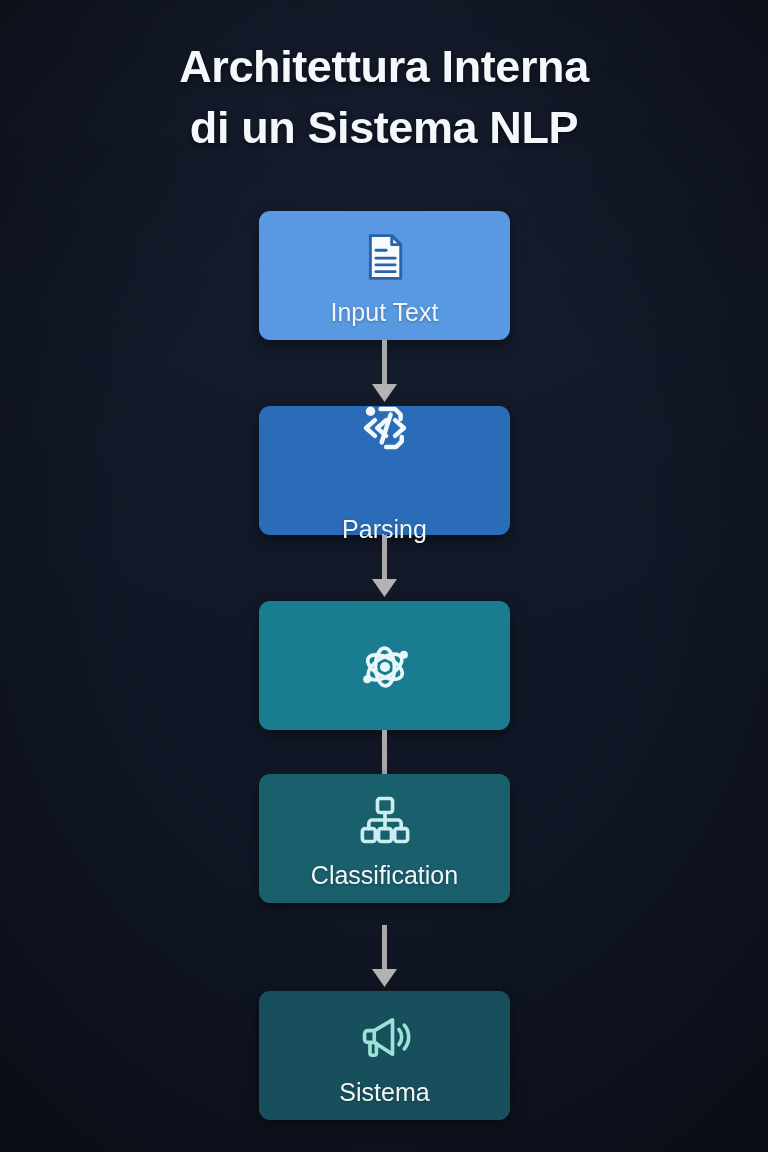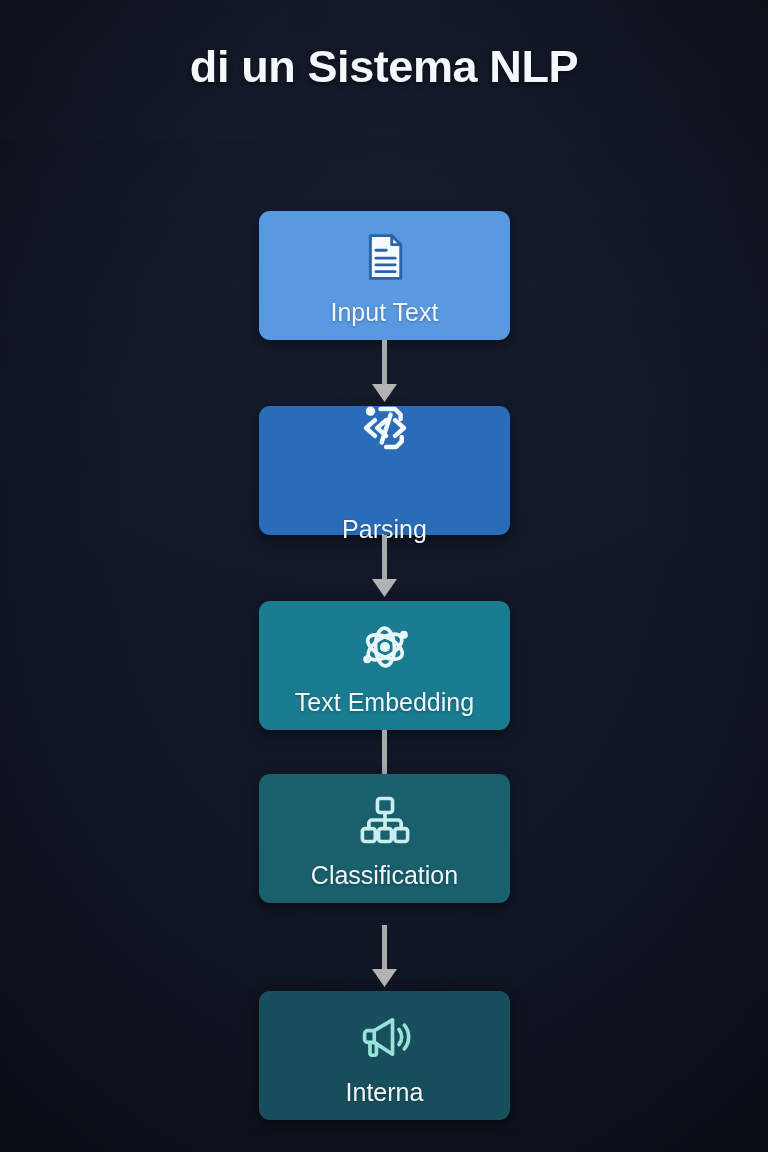--- a/index.html
+++ b/index.html
@@ -109,20 +109,21 @@
 
   <svg id="grain" xmlns="http://www.w3.org/2000/svg">
     <filter id="noiseFilter">
       <feTurbulence type="fractalNoise" baseFrequency="0.9" numOctaves="3" stitchTiles="stitch"></feTurbulence>
       <feColorMatrix type="saturate" values="0"></feColorMatrix>
     </filter>
     <rect width="100%" height="100%" filter="url(#noiseFilter)" opacity="0.35"></rect>
   </svg>
 
   <div id="title-block">
+    <span class="title-line">Architettura Interna</span>
     <span class="title-line">di un Sistema NLP</span>
   </div>
 
   <div id="flow">
 
     <div class="node" style="top:0px; background:#5899e2;">
       <span class="node-icon">
         <svg width="54" height="54" viewBox="0 0 48 48" xmlns="http://www.w3.org/2000/svg">
           <path d="M11 5 h19 l8 8 v30 a0 0 0 0 1 0 0 h-27 a0 0 0 0 1 0 0 z" fill="#f7fbff" stroke="#2a63a8" stroke-width="2.6" stroke-linejoin="round"></path>
           <path d="M30 5 v8 h8" fill="none" stroke="#2a63a8" stroke-width="2.6" stroke-linejoin="round"></path>
@@ -170,21 +171,20 @@
           <g fill="none" stroke="#e8f7fa" stroke-width="3.3" stroke-linecap="round">
             <ellipse cx="27" cy="27" rx="17" ry="8.5" transform="rotate(28 27 27)"></ellipse>
             <ellipse cx="27" cy="27" rx="17" ry="8.5" transform="rotate(88 27 27)"></ellipse>
             <ellipse cx="27" cy="27" rx="17" ry="8.5" transform="rotate(148 27 27)"></ellipse>
           </g>
           <circle cx="27" cy="27" r="4.6" fill="#e8f7fa"></circle>
           <circle cx="44" cy="16" r="3.6" fill="#e8f7fa"></circle>
           <circle cx="11" cy="38" r="3.6" fill="#e8f7fa"></circle>
         </svg>
       </span>
-      <span class="node-label">Text Embedding</span>
     </div>
 
     <svg class="connector" style="top:519px;" viewBox="0 0 768 66" xmlns="http://www.w3.org/2000/svg">
       <line x1="384.5" y1="0" x2="384.5" y2="48" stroke="#a9a9a9" stroke-width="5"></line>
       <path d="M372 44 L384.5 62 L397 44 Z" fill="#b3b3b3"></path>
     </svg>
 
     <div class="node" style="top:563px; background:#195f6c;">
       <span class="node-icon">
         <svg width="56" height="56" viewBox="0 0 52 52" xmlns="http://www.w3.org/2000/svg">
@@ -212,19 +212,19 @@
         <svg width="58" height="58" viewBox="0 0 54 54" xmlns="http://www.w3.org/2000/svg">
           <g fill="none" stroke="#9ae3d8" stroke-width="3.4" stroke-linejoin="round" stroke-linecap="round">
             <path d="M34 11 L17 21 v11 L34 43 Z"></path>
             <path d="M17 21 h-6 a3 3 0 0 0 -3 3 v5 a3 3 0 0 0 3 3 h6"></path>
             <path d="M13 33 v9 a2 2 0 0 0 2 2 h2 a2 2 0 0 0 2 -2 v-9"></path>
             <path d="M40 20 a11 11 0 0 1 0 14"></path>
             <path d="M45 16 a17 17 0 0 1 0 22"></path>
           </g>
         </svg>
       </span>
-      <span class="node-label">Interna</span>
+      <span class="node-label">Sistema</span>
     </div>
 
   </div>
 
   <div id="vignette"></div>
 </div>
 
 </body></html>

